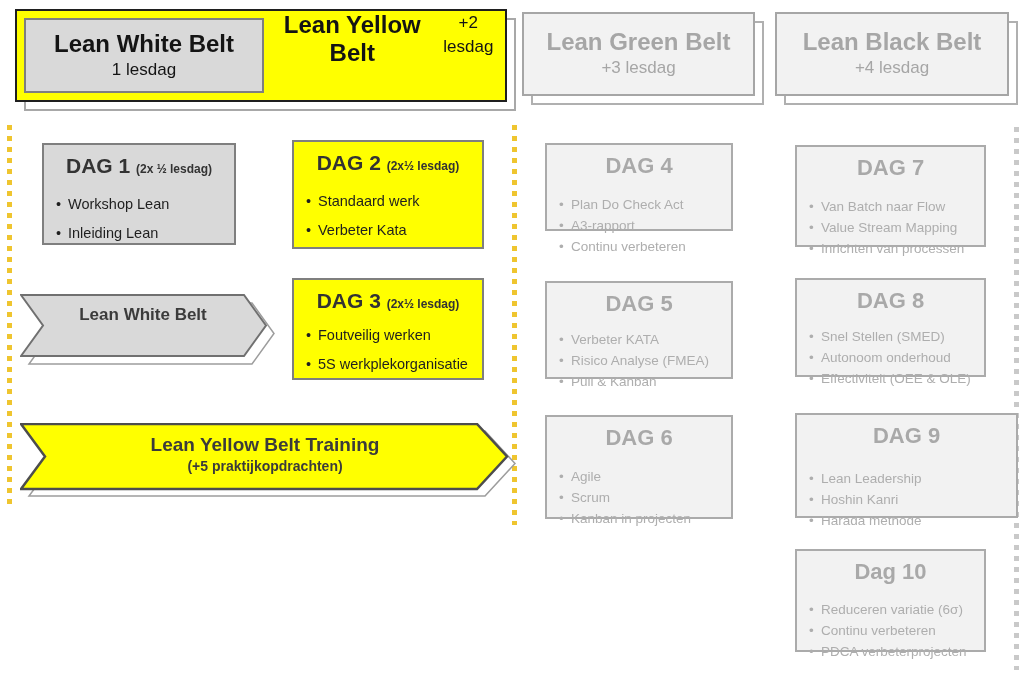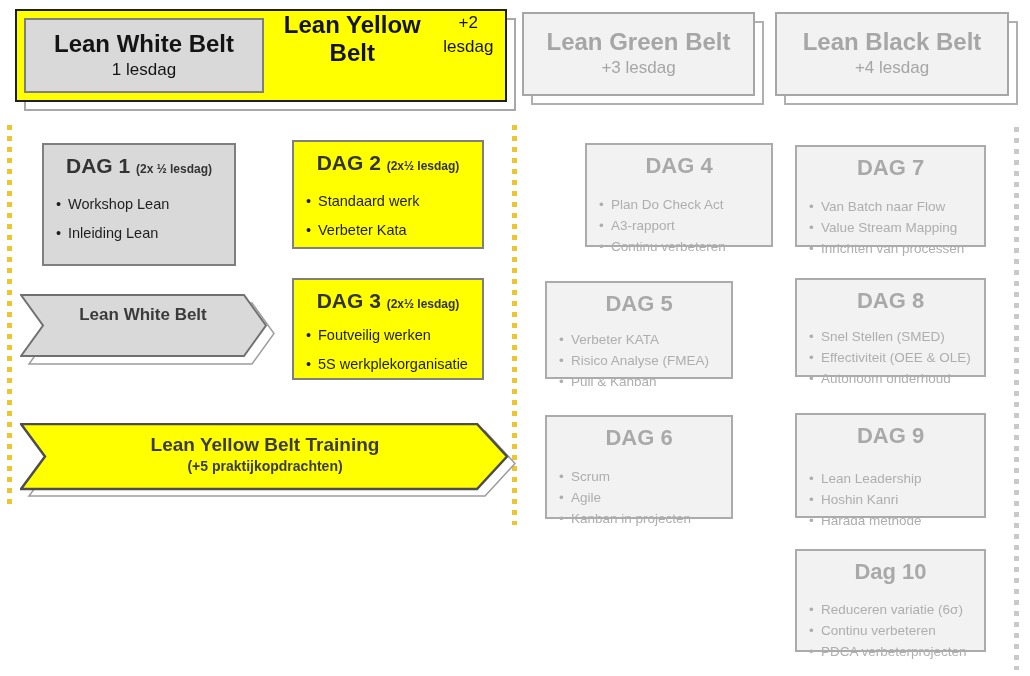--- a/index.html
+++ b/index.html
@@ -105,21 +105,21 @@
 
   <div class="hdr hdr-muted hdr-black">
     <div class="hdr-title-muted">Lean Black Belt</div>
     <div class="hdr-sub-muted">+4 lesdag</div>
   </div>
 
   <div class="vdots vdots-yellow vdots-left"></div>
   <div class="vdots vdots-yellow vdots-mid"></div>
   <div class="vdots vdots-gray vdots-right"></div>
 
-  <div class="daybox sty-gray" style="left:42px; top:143px; width:194px; height:123px;">
+  <div class="daybox sty-gray" style="left:42px; top:143px; width:194px; height:102px;">
     <div class="day-title">
       <span>DAG 1</span>
       <span class="suffix">(2x ½ lesdag)</span>
     </div>
     <ul class="day-list">
       <li><span>Workshop Lean</span></li>
       <li><span>Inleiding Lean</span></li>
     </ul>
   </div>
 
@@ -138,66 +138,66 @@
     <div class="day-title">
       <span>DAG 3</span>
       <span class="suffix">(2x½ lesdag)</span>
     </div>
     <ul class="day-list" style="margin-top:14px;">
       <li><span>Foutveilig werken</span></li>
       <li><span>5S werkplekorganisatie</span></li>
     </ul>
   </div>
 
-  <div class="daybox sty-light" style="left:545px; top:143px; width:188px; height:104px;margin-left:40px;">
+  <div class="daybox sty-light" style="left:545px; top:143px; width:188px; height:88px;">
     <div class="day-title">DAG 4</div>
     <ul class="day-list">
       <li><span>Plan Do Check Act</span></li>
       <li><span>A3-rapport</span></li>
       <li><span>Continu verbeteren</span></li>
     </ul>
   </div>
 
   <div class="daybox sty-light" style="left:545px; top:281px; width:188px; height:98px;">
     <div class="day-title">DAG 5</div>
     <ul class="day-list" style="margin-top:12px;">
       <li><span>Verbeter KATA</span></li>
       <li><span>Risico Analyse (FMEA)</span></li>
       <li><span>Pull &amp; Kanban</span></li>
     </ul>
   </div>
 
   <div class="daybox sty-light" style="left:545px; top:415px; width:188px; height:104px;">
     <div class="day-title">DAG 6</div>
     <ul class="day-list">
+      <li><span>Agile</span></li>
       <li><span>Scrum</span></li>
-      <li><span>Agile</span></li>
       <li><span>Kanban in projecten</span></li>
     </ul>
   </div>
 
   <div class="daybox sty-light" style="left:795px; top:145px; width:191px; height:102px;">
     <div class="day-title">DAG 7</div>
     <ul class="day-list">
       <li><span>Van Batch naar Flow</span></li>
       <li><span>Value Stream Mapping</span></li>
       <li><span>Inrichten van processen</span></li>
     </ul>
   </div>
 
   <div class="daybox sty-light" style="left:795px; top:278px; width:191px; height:99px;">
     <div class="day-title">DAG 8</div>
     <ul class="day-list" style="margin-top:12px;">
       <li><span>Snel Stellen (SMED)</span></li>
+      <li><span>Autonoom onderhoud</span></li>
       <li><span>Effectiviteit (OEE &amp; OLE)</span></li>
-      <li><span>Autonoom onderhoud</span></li>
-    </ul>
-  </div>
-
-  <div class="daybox sty-light" style="left:795px; top:413px; width:191px; height:105px;">
+    </ul>
+  </div>
+
+  <div class="daybox sty-light" style="left:795px; top:413px; width:223px; height:105px;">
     <div class="day-title">DAG 9</div>
     <ul class="day-list" style="margin-top:19px;">
       <li><span>Lean Leadership</span></li>
       <li><span>Hoshin Kanri</span></li>
       <li><span>Harada methode</span></li>
     </ul>
   </div>
 
   <div class="daybox sty-light" style="left:795px; top:549px; width:191px; height:103px;">
     <div class="day-title">Dag 10</div>

